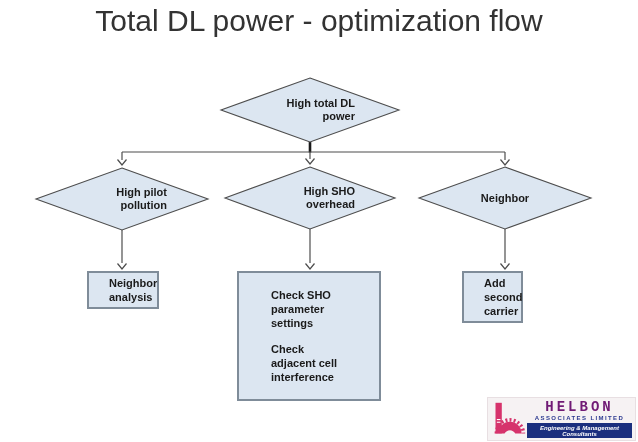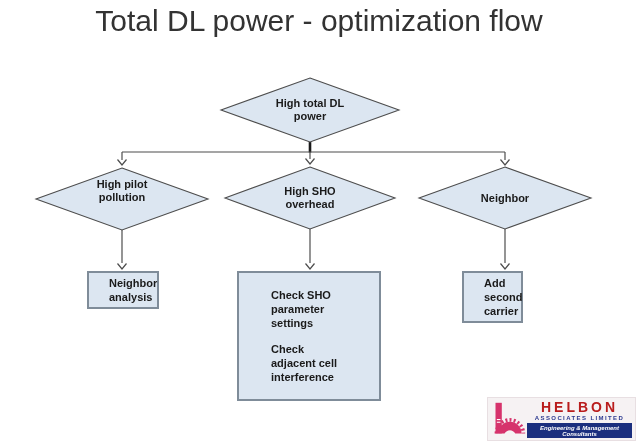--- a/index.html
+++ b/index.html
@@ -7,38 +7,38 @@
     position:relative;width:638px;height:442px;background:#ffffff;
     font-family:"Liberation Sans",sans-serif;overflow:hidden;
   }
   .title{
     position:absolute;top:4px;left:0;right:0;text-align:center;
     font-size:30px;line-height:34px;color:#333333;letter-spacing:0px;
   }
   .svg-layer{position:absolute;top:0;left:0;}
   .shape-label{
     position:absolute;display:flex;align-items:center;justify-content:center;
-    text-align:center;font-size:11px;font-weight:bold;color:#1a1a1a;line-height:13px;
+    text-align:right;font-size:11px;font-weight:bold;color:#1a1a1a;line-height:13px;
   }
   .action-box{
     position:absolute;background:#dce6f1;border:2px solid #7f8c99;
     font-size:11px;font-weight:bold;color:#1a1a1a;line-height:14px;
     padding:3px 20px;box-sizing:border-box;
   }
   .action-box p{margin:12px;}
   .action-box p + p{margin-top:6px;}
   .logo{
     position:absolute;left:487px;top:397px;width:149px;height:44px;
     background:#f6f2f3;border:1px solid #e8dfe2;display:flex;align-items:center;
     box-sizing:border-box;padding:2px 3px;
   }
   .logo-text{flex:1;text-align:center;line-height:1;}
   .logo-company{
-    font-family:Liberation Sans, sans-serif;font-size:14px;letter-spacing:3px;
-    color:#b91c1c;font-weight:bold;
+    font-family:Liberation Mono, monospace;font-size:14px;letter-spacing:3px;
+    color:#701a75;font-weight:bold;
   }
   .logo-subtitle{
     font-size:6px;letter-spacing:1.4px;color:#2b3990;font-weight:bold;margin-top:1px;
   }
   .logo-tagline{
     margin-top:2px;background:#1b2f7e;color:#ffffff;font-style:italic;
     font-size:6px;padding:1.5px 2px;font-weight:bold;
   }
 </style>
 </head>
@@ -69,21 +69,21 @@
 
     <g fill="#dce6f1" stroke="#4d4d4d" stroke-width="1.1">
       <polygon points="310,78 399,110 310,142 221,110"></polygon>
       <polygon points="122,168 208,199 122,230 36,199"></polygon>
       <polygon points="310,167 395,198 310,229 225,198"></polygon>
       <polygon points="505,167 591,198 505,229 419,198"></polygon>
     </g>
   </svg>
 
   <div class="shape-label" style="left:265px;top:88px;width:90px;height:44px;">High total DL power</div>
-  <div class="shape-label" style="left:77px;top:169px;width:90px;height:44px;">High pilot pollution</div>
+  <div class="shape-label" style="left:77px;top:177px;width:90px;height:44px;">High pilot pollution</div>
   <div class="shape-label" style="left:265px;top:176px;width:90px;height:44px;">High SHO overhead</div>
   <div class="shape-label" style="left:460px;top:176px;width:90px;height:44px;">Neighbor</div>
 
   <div class="action-box" style="left:87px;top:271px;width:72px;min-height:36px;">Neighbor analysis</div>
 
   <div class="action-box" style="left:237px;top:271px;width:144px;min-height:66px;">
     <p>Check SHO parameter settings</p>
     <p>Check adjacent cell interference</p>
   </div>
 

